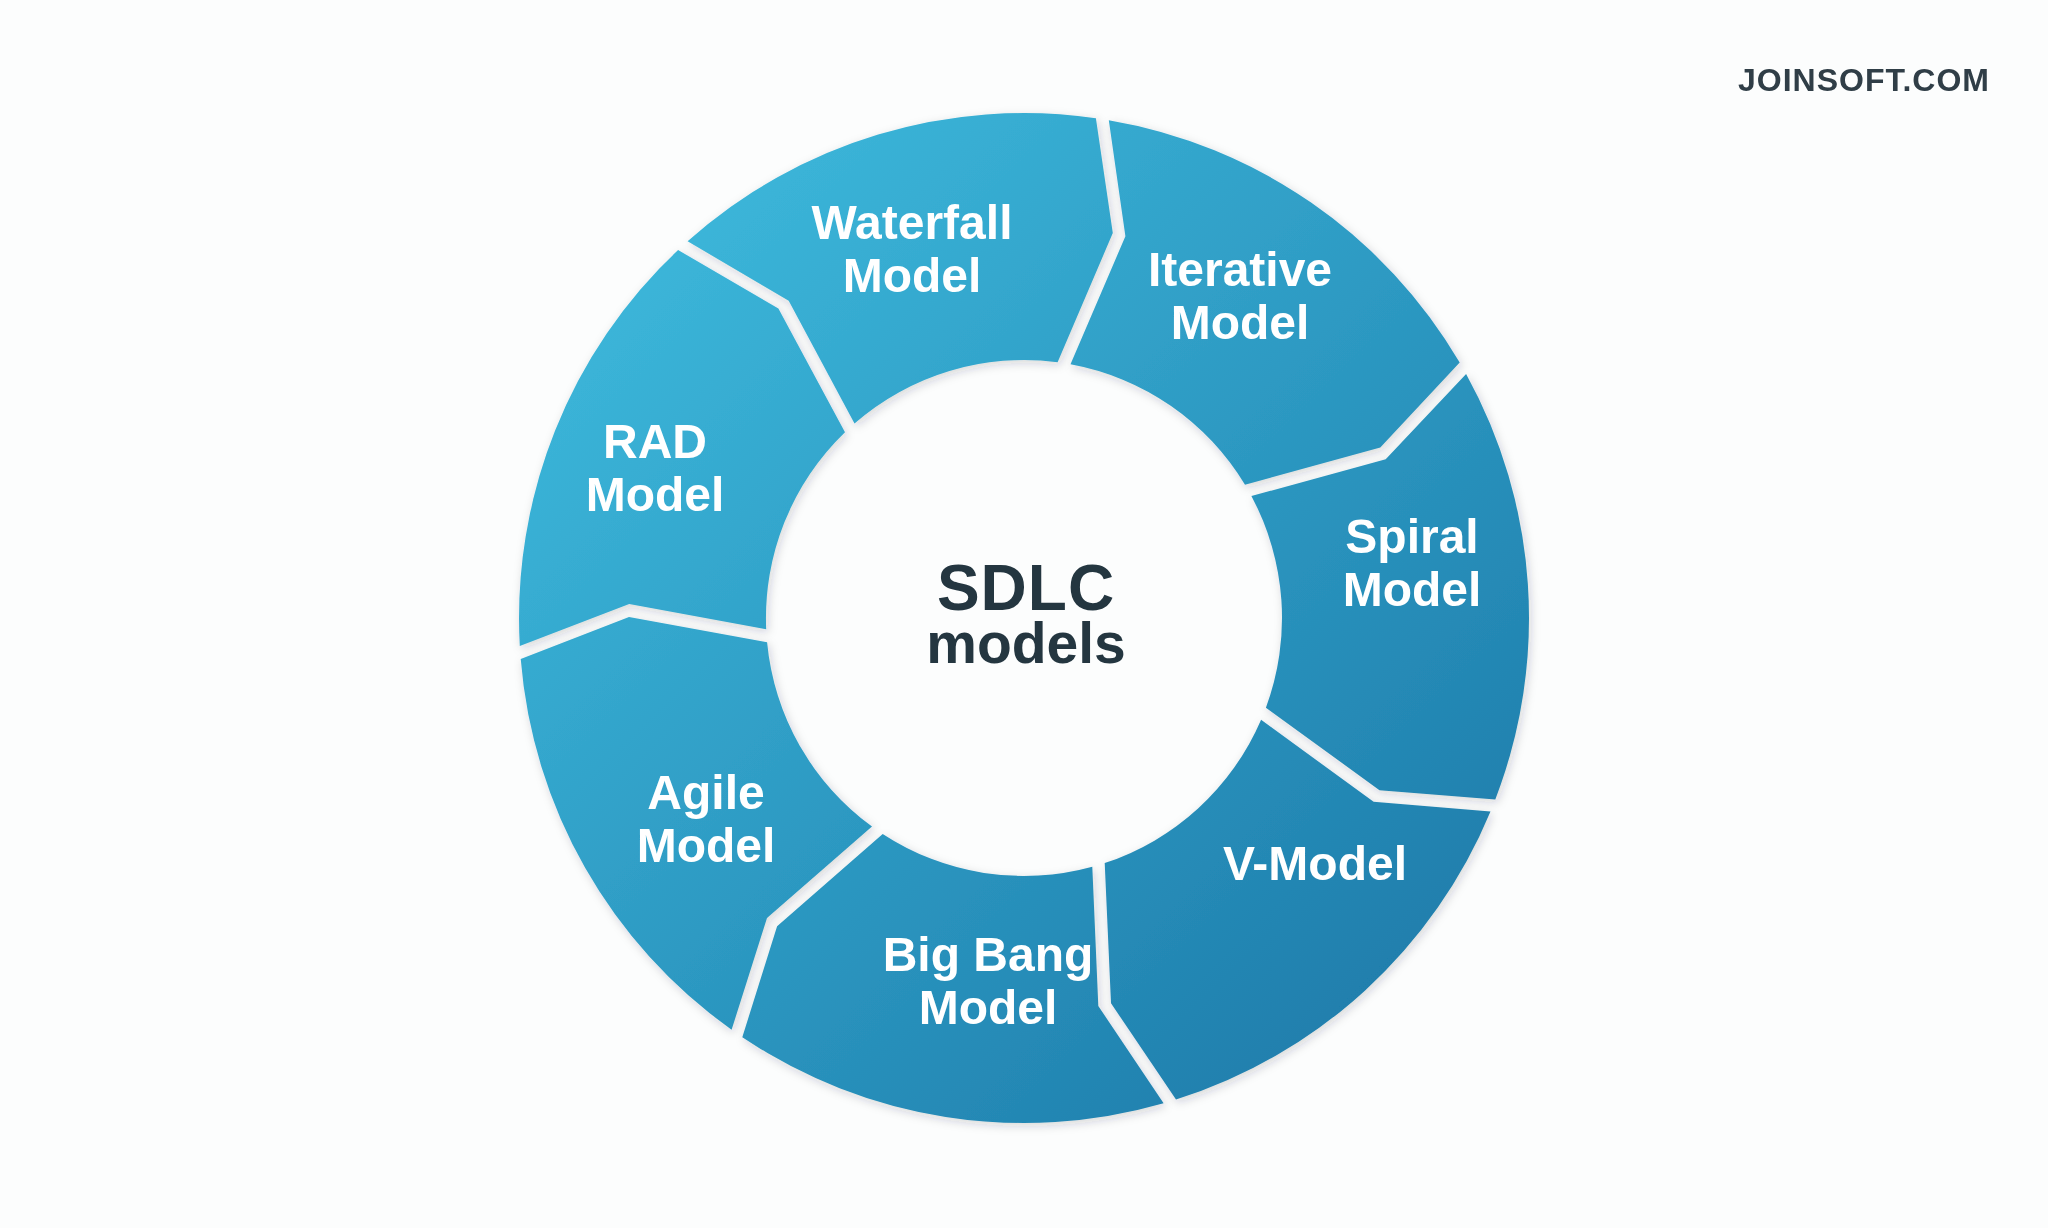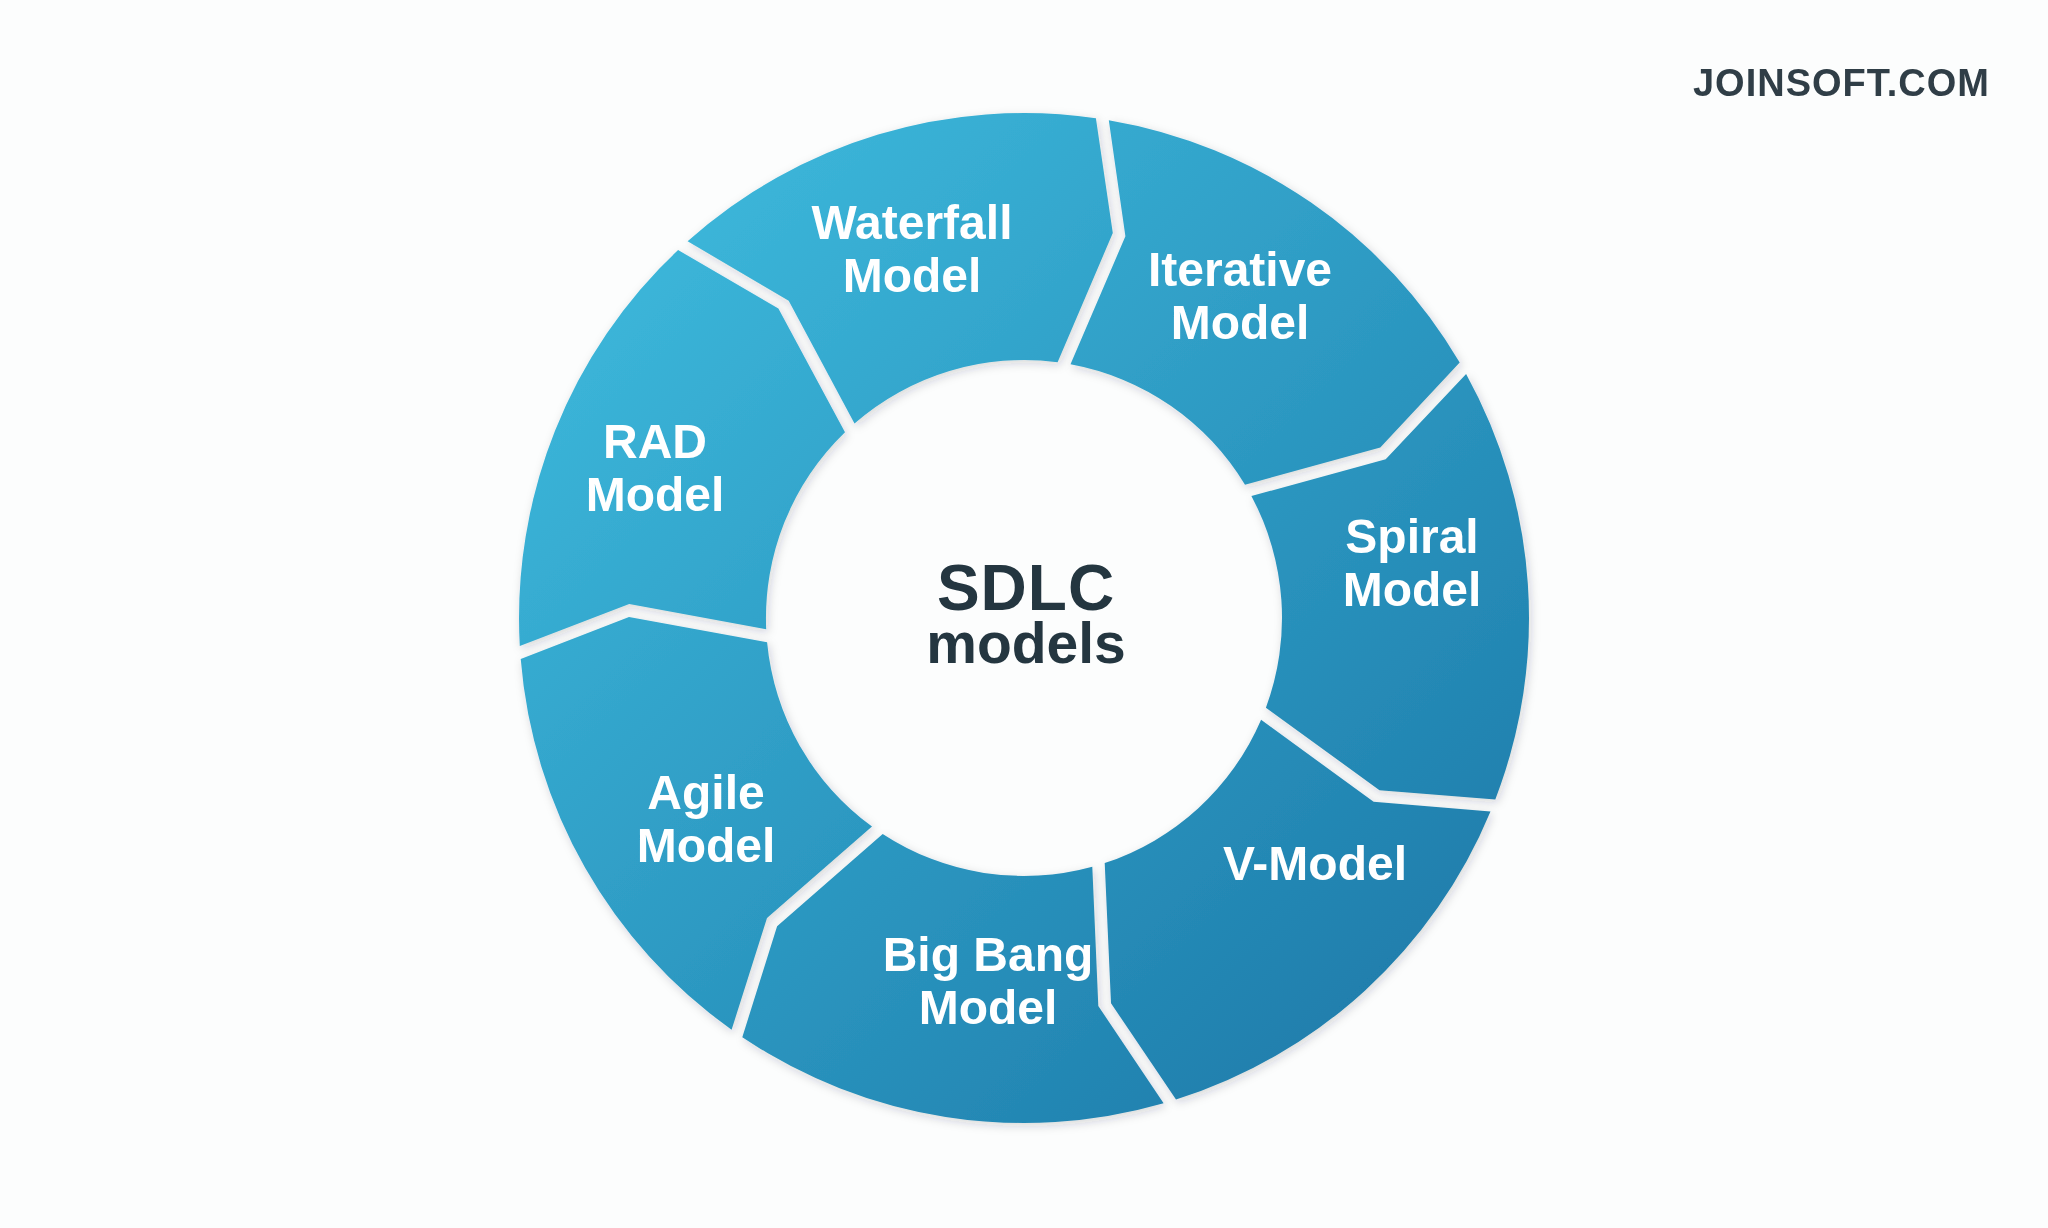--- a/index.html
+++ b/index.html
@@ -18,21 +18,21 @@
   .stage svg {
     position: absolute;
     left: 0;
     top: 0;
     display: block;
   }
   .brand {
     position: absolute;
     top: 62px;
     right: 58px;
-    font-size: 38px;
+    font-size: 32px;
     font-weight: 600;
     letter-spacing: 1px;
     color: #303e47;
   }
   .seg-label {
     fill: #ffffff;
     font-family: "Liberation Sans", "DejaVu Sans", sans-serif;
     font-size: 48px;
     font-weight: bold;
     text-anchor: middle;

